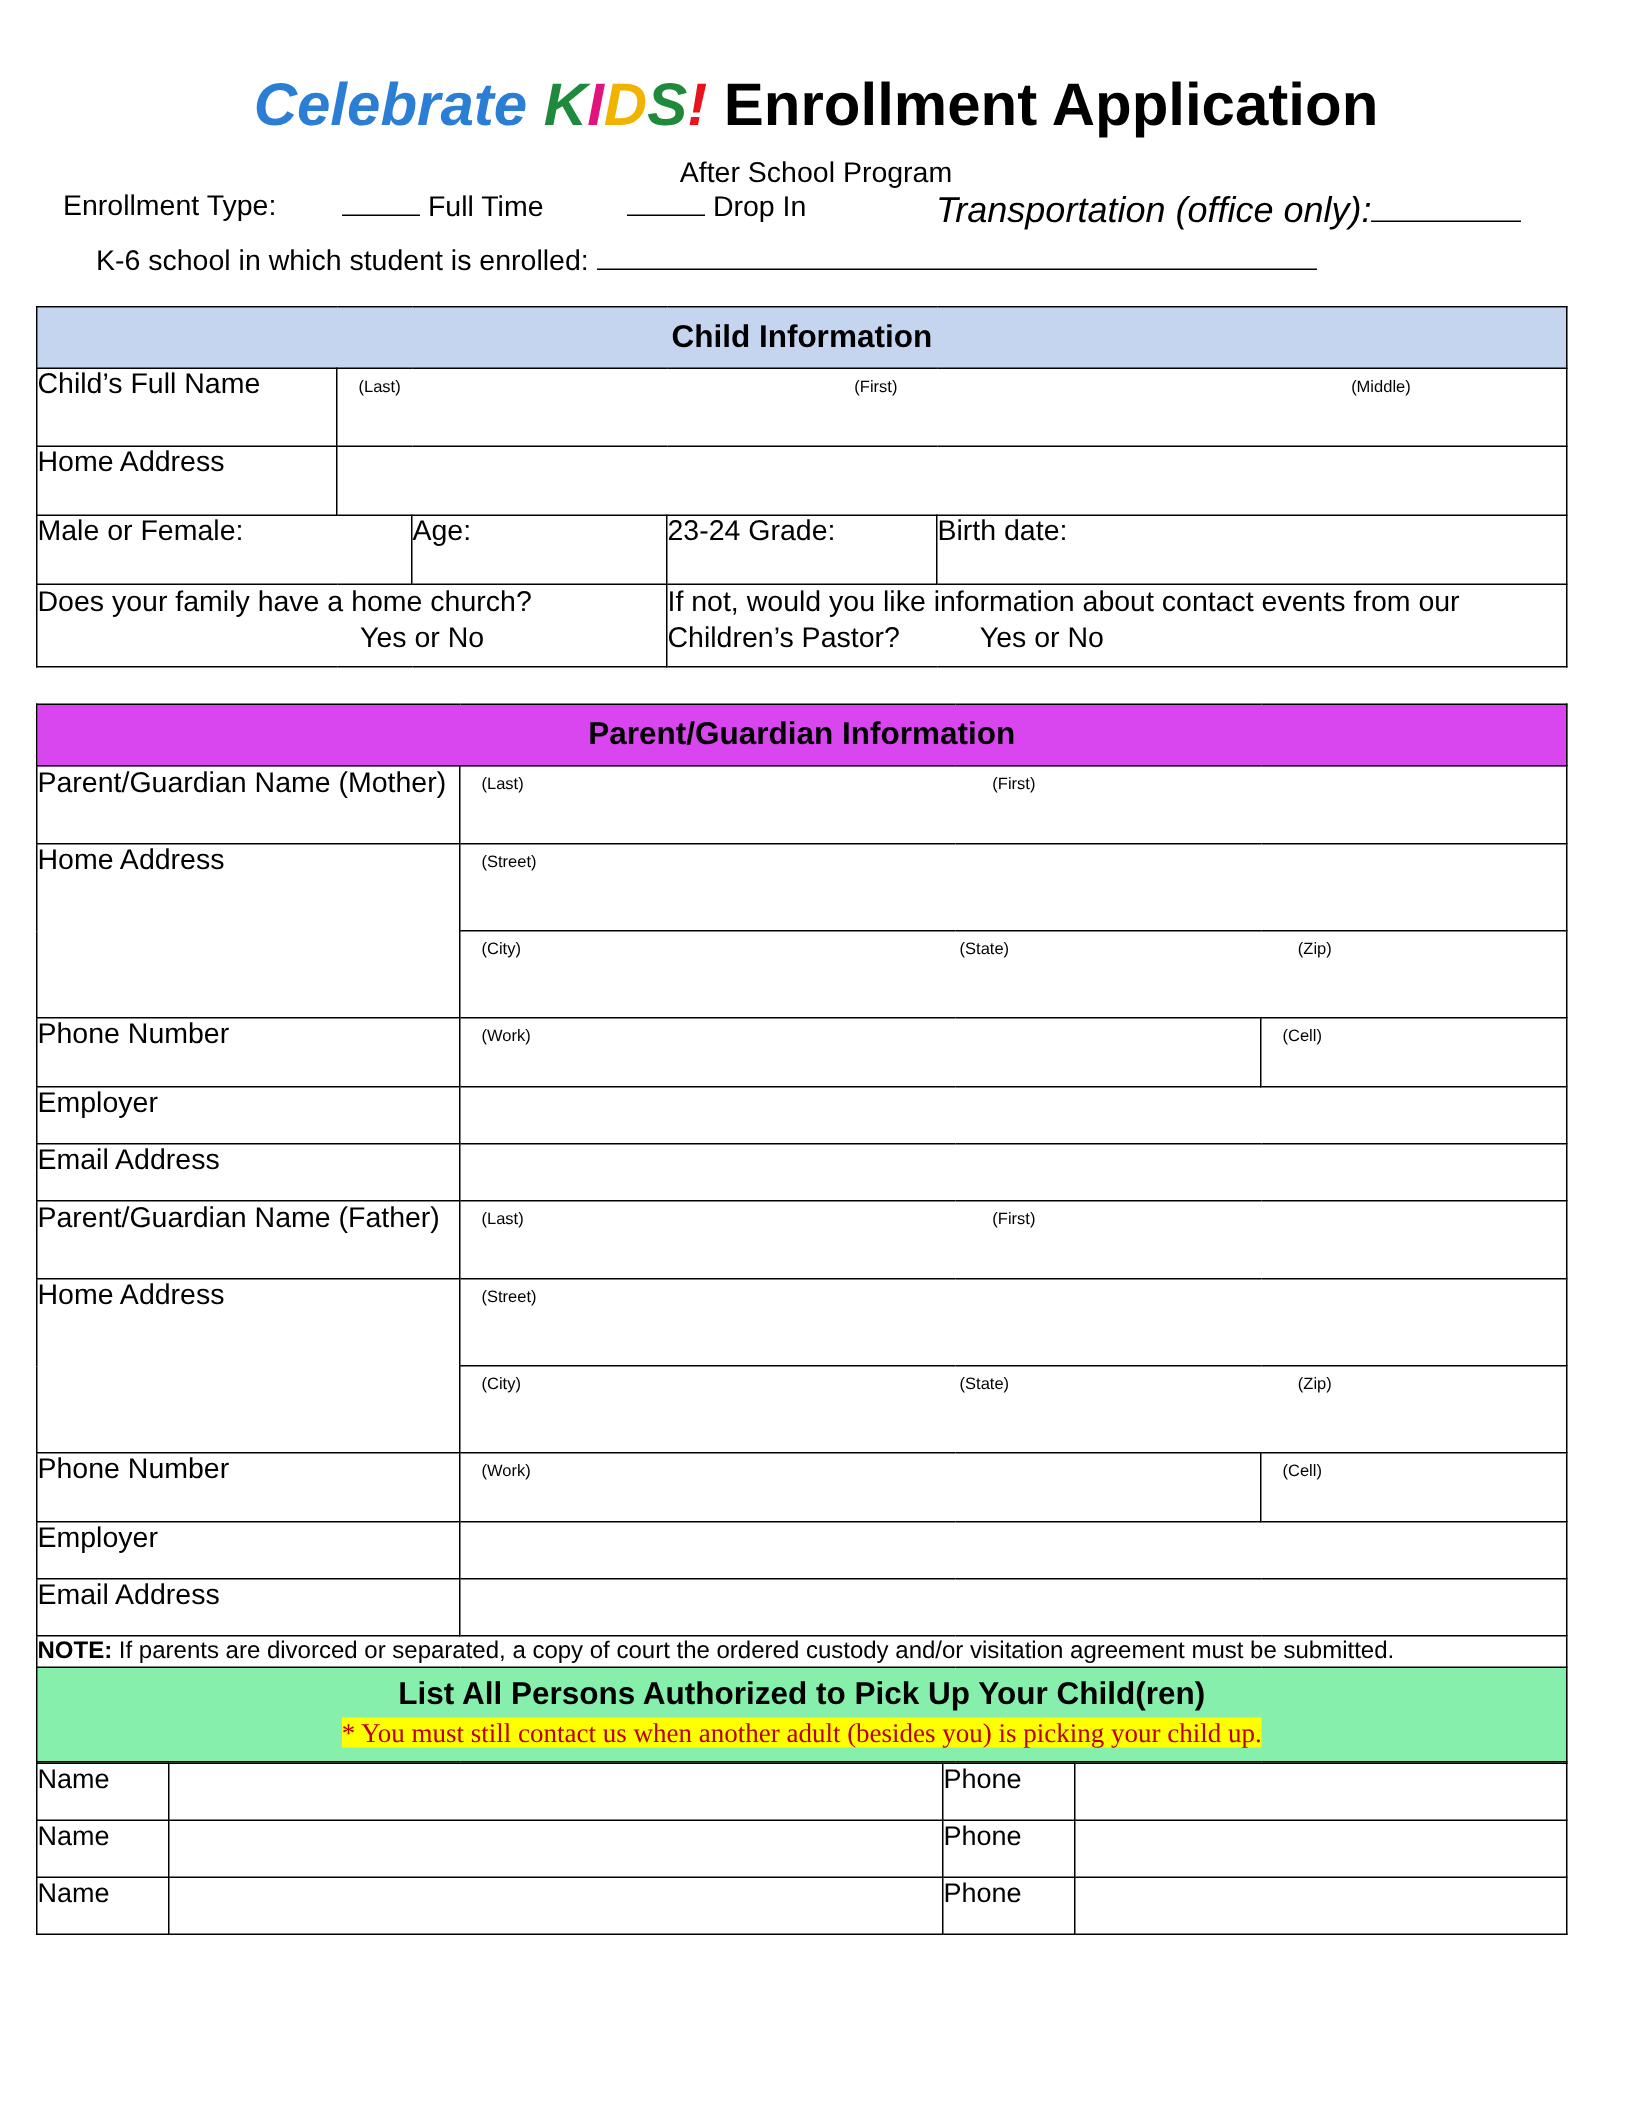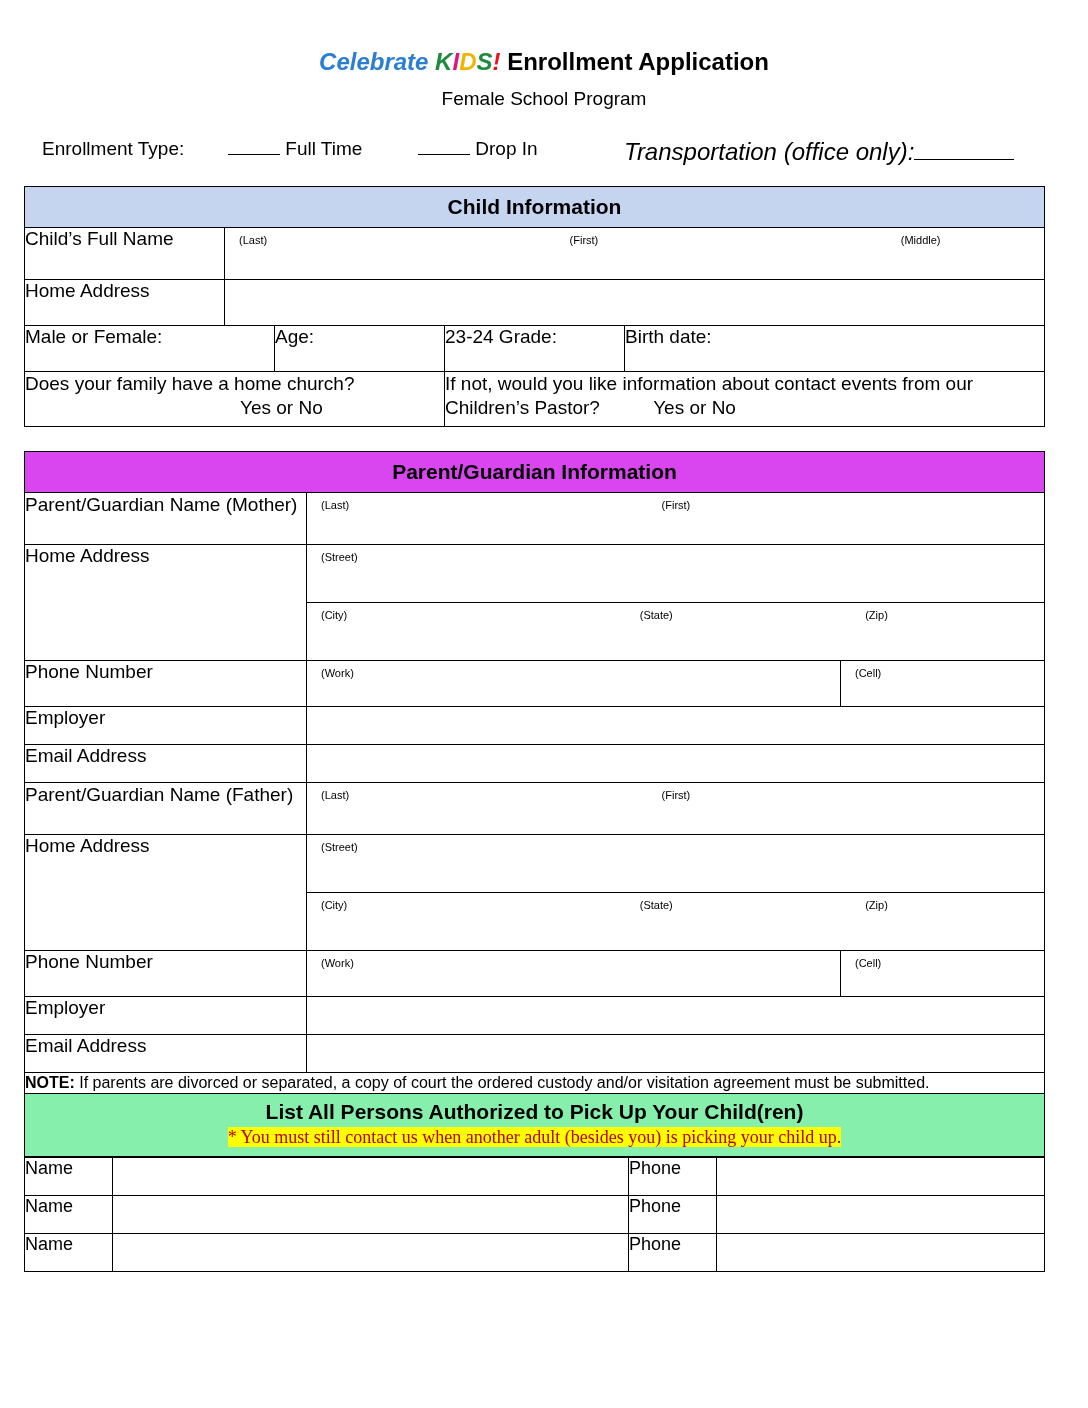--- a/index.html
+++ b/index.html
@@ -19,21 +19,21 @@
     width: 1088px;
     height: 1408px;
     box-sizing: border-box;
     padding: 30px 24px 0 24px;
     position: relative;
   }
 
   
   .title-line {
     text-align: center;
-    font-size: 24px;
+    font-size: 40px;
     font-weight: bold;
     letter-spacing: 0px;
     margin-top: 18px;
   }
   .brand {
     font-style: italic;
     font-weight: bold;
   }
   .brand .c1 { color: #2a7fd4; }
   .brand .c2 { color: #1f8a3b; }
@@ -43,21 +43,20 @@
   .brand .c6 { color: #e8131d; }
   .title-rest { color: #000; font-weight: bold; }
   .subtitle {
     text-align: center;
     font-size: 19px;
     margin-top: 12px;
   }
 
   
   .enroll-row {
-    margin-top: 28px;
     font-size: 19px;
     position: relative;
     height: 30px;
   }
   .enroll-row .lbl { position: absolute; left: 18px; top: 0; }
   .blank-s {
     display: inline-block;
     border-bottom: 1px solid #000;
     width: 52px;
     height: 16px;
@@ -169,29 +168,32 @@
   .multi-line { line-height: 1.25; }
 </style>
 </head>
 <body>
 
 <div class="page">
 
   <div class="title-line">
     <span class="brand"><span class="c1">Celebrate </span><span class="c2">K</span><span class="c3">I</span><span class="c4">D</span><span class="c5">S</span><span class="c6">!</span></span><span class="title-rest"> Enrollment Application</span>
   </div>
-  <div class="subtitle">Female School Program</div>
+  <div class="subtitle">After School Program</div>
 
   <div class="enroll-row">
     <span class="lbl">Enrollment Type:</span>
     <span class="ft"><span class="blank-s"></span> <span>Full Time</span></span>
     <span class="di"><span class="blank-s"></span> <span>Drop In</span></span>
     <span class="transport"><span>Transportation (office only):</span><span class="ul"></span></span>
   </div>
 
+  <div class="school-row">
+    <span>K-6 school in which student is enrolled:</span><span class="ul"></span>
+  </div>
 
   <table class="form">
     <colgroup>
       <col style="width:200px">
       <col style="width:50px">
       <col style="width:170px">
       <col style="width:180px">
       <col style="width:420px">
     </colgroup>
     <tbody>

